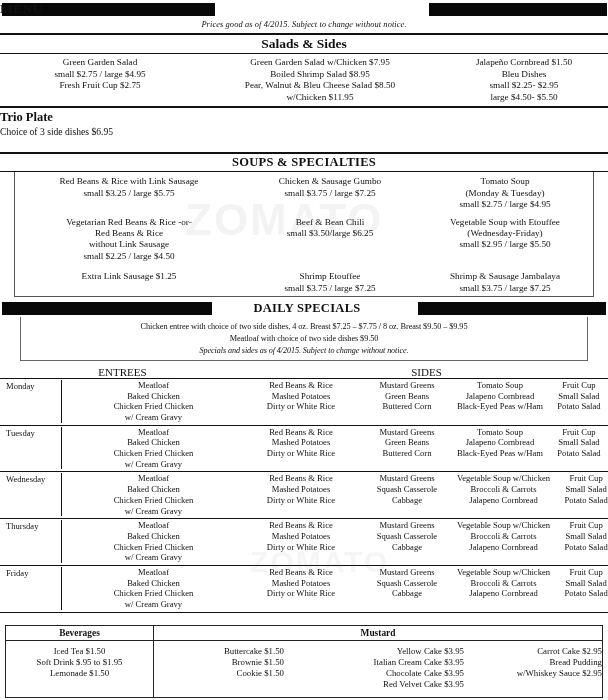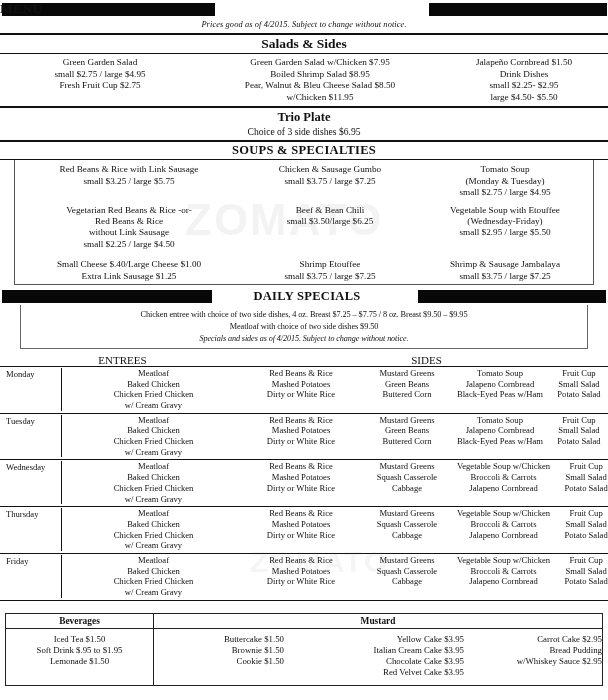--- a/index.html
+++ b/index.html
@@ -65,21 +65,21 @@
     width: 100%;
   }
   .col { flex: 1; text-align: center; }
   .col p { font-size: 9.2px; line-height: 11.6px; white-space: nowrap; }
 
   .salads-body { padding: 3px 0 3px; }
   .salads-body .c1 { flex: 0 0 200px; }
   .salads-body .c2 { flex: 0 0 240px; }
   .salads-body .c3 { flex: 1; }
 
-  .trio-wrap { border-top: 2px solid #111; padding: 2px 0 3px; text-align: center; }
+  .trio-wrap { border-top: 2px solid #111; padding: 2px 0 15px; }
   .trio-title { font-weight: bold; font-size: 12.5px; }
   .trio-sub { font-size: 9.6px; padding-top: 1px; }
 
   
   .soups-box {
     border: 1px solid #555;
     border-top: none;
     margin: 0 14px;
     padding: 4px 1px 2px;
   }
@@ -223,21 +223,21 @@
       <p>Fresh Fruit Cup $2.75</p>
     </div>
     <div class="col c2">
       <p>Green Garden Salad w/Chicken $7.95</p>
       <p>Boiled Shrimp Salad $8.95</p>
       <p>Pear, Walnut &amp; Bleu Cheese Salad $8.50</p>
       <p>w/Chicken $11.95</p>
     </div>
     <div class="col c3">
       <p>Jalapeño Cornbread $1.50</p>
-      <p>Drink Dishes</p>
+      <p>Bleu Dishes</p>
       <p>small $2.25- $2.95</p>
       <p>large $4.50- $5.50</p>
     </div>
   </div>
 
   <div class="trio-wrap">
     <div class="trio-title">Trio Plate</div>
     <div class="trio-sub">Choice of 3 side dishes $6.95</div>
   </div>
 
@@ -275,21 +275,20 @@
         <p>Vegetable Soup with Etouffee</p>
         <p>(Wednesday-Friday)</p>
         <p>small $2.95 / large $5.50</p>
       </div>
     </div>
 
     <div class="spacer-blk"></div>
 
     <div class="cols">
       <div class="col s1">
-        <p>Small Cheese $.40/Large Cheese $1.00</p>
         <p>Extra Link Sausage $1.25</p>
       </div>
       <div class="col s2">
         <p>Shrimp Etouffee</p>
         <p>small $3.75 / large $7.25</p>
       </div>
       <div class="col s3">
         <p>Shrimp &amp; Sausage Jambalaya</p>
         <p>small $3.75 / large $7.25</p>
       </div>

